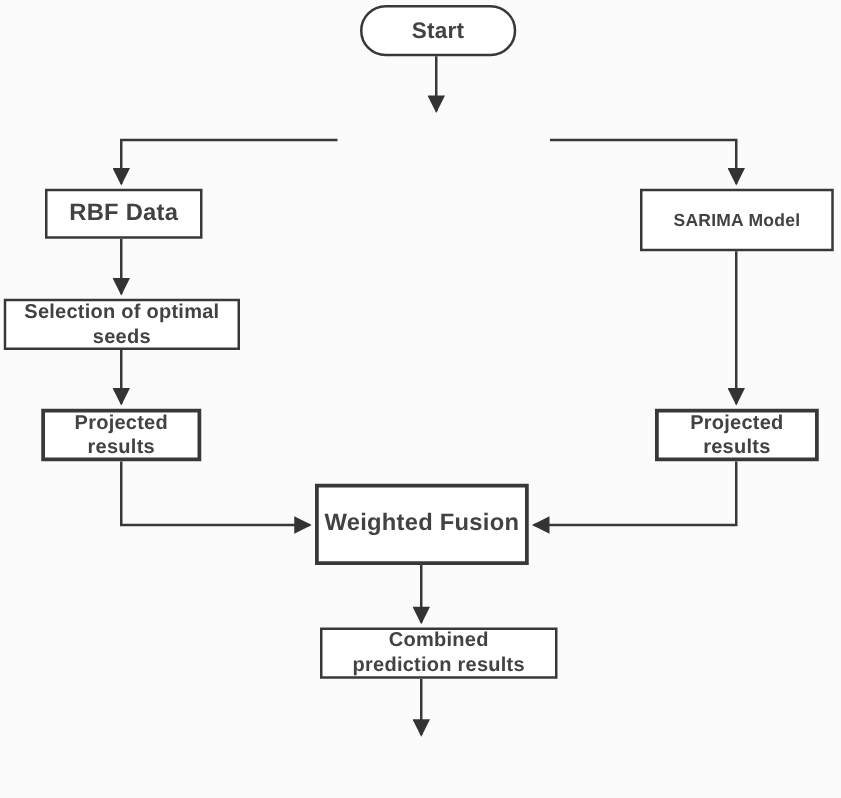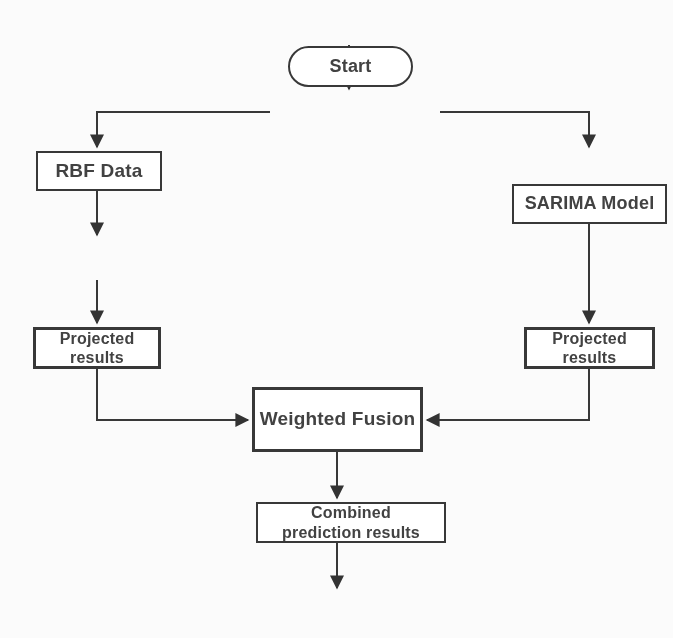--- a/index.html
+++ b/index.html
@@ -56,27 +56,29 @@
     <polyline class="edge" points="440,112 589,112 589,147" marker-end="url(#arrow)"></polyline>
     <polyline class="edge" points="97,191 97,235" marker-end="url(#arrow)"></polyline>
     <polyline class="edge" points="97,280 97,323" marker-end="url(#arrow)"></polyline>
     <polyline class="edge" points="97,369 97,420 248,420" marker-end="url(#arrow)"></polyline>
     <polyline class="edge" points="589,190 589,323" marker-end="url(#arrow)"></polyline>
     <polyline class="edge" points="589,369 589,420 427,420" marker-end="url(#arrow)"></polyline>
     <polyline class="edge" points="337,452 337,498" marker-end="url(#arrow)"></polyline>
     <polyline class="edge" points="337,543 337,588" marker-end="url(#arrow)"></polyline>
   </svg>
 
-  <div class="node stadium" style="left:288px; top:4px; width:125px; height:41px; font-size:18px;margin-top:42px;">Start</div>
+  <div class="node stadium" style="left:288px; top:4px; width:125px; height:41px; font-size:18px;">Start</div>
 
 
   <div class="node" style="left:36px; top:151px; width:126px; height:40px; font-size:19px;">RBF Data</div>
 
-  <div class="node" style="left:512px; top:151px; width:155px; height:40px; font-size:18px;margin-top:33px;">SARIMA Model</div>
+  <div class="node" style="left:512px; top:151px; width:155px; height:50px; font-size:14px;">SARIMA Model</div>
 
+  <div class="node" style="left:3px; top:239px; width:189px; height:41px; font-size:16px;">Selection of optimal
+seeds</div>
 
   <div class="node thick" style="left:33px; top:327px; width:128px; height:42px; font-size:16px;">Projected
 results</div>
 
   <div class="node thick" style="left:524px; top:327px; width:131px; height:42px; font-size:16px;">Projected
 results</div>
 
   <div class="node thick" style="left:252px; top:387px; width:171px; height:65px; font-size:19px;">Weighted Fusion</div>
 
   <div class="node" style="left:256px; top:502px; width:190px; height:41px; font-size:16px;">Combined

